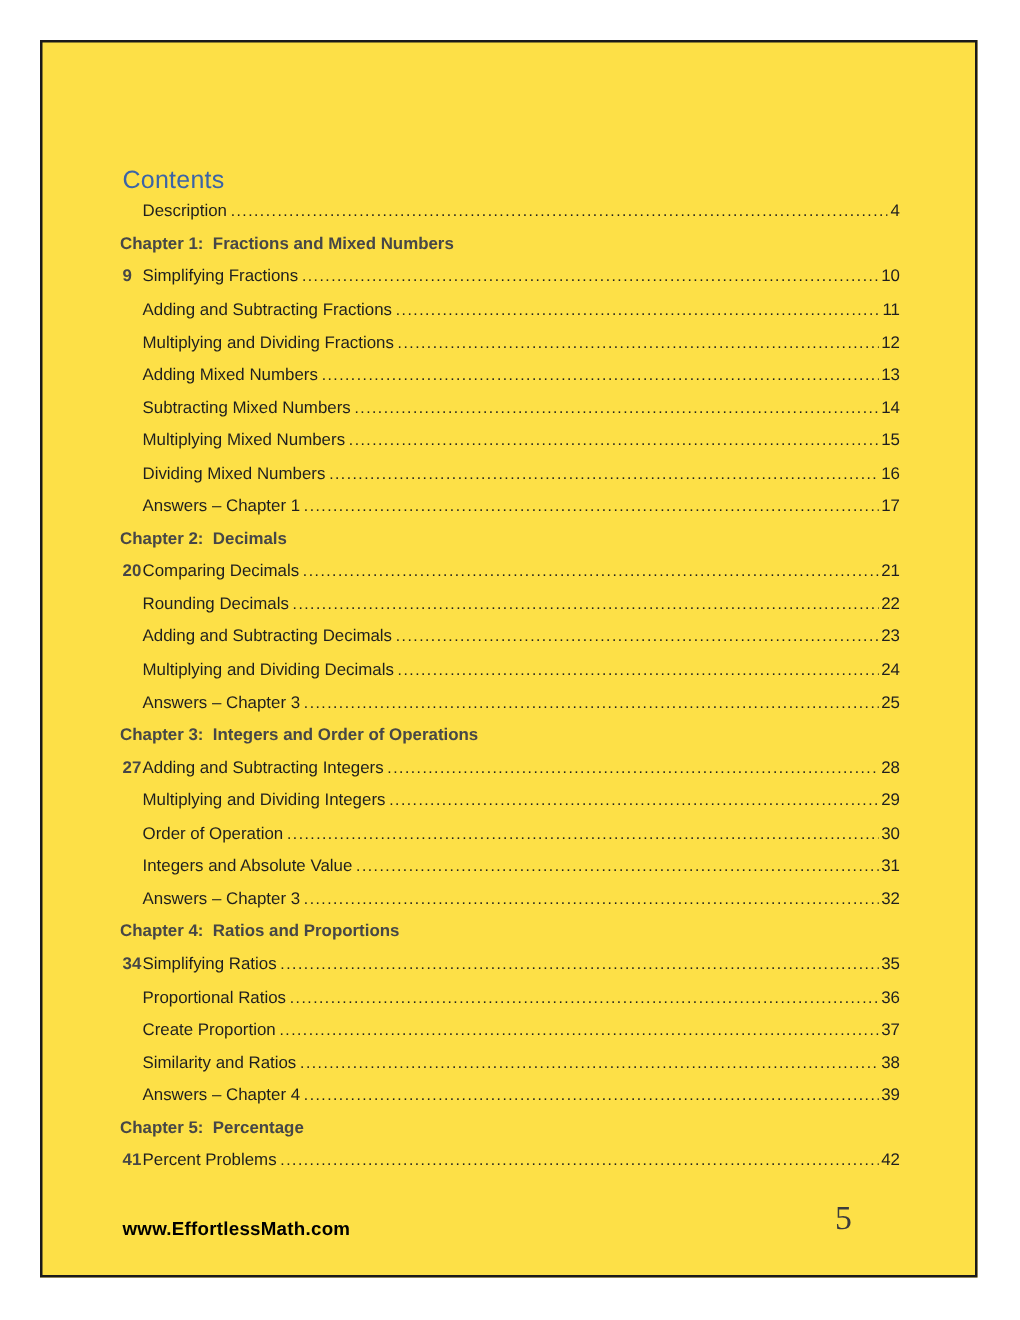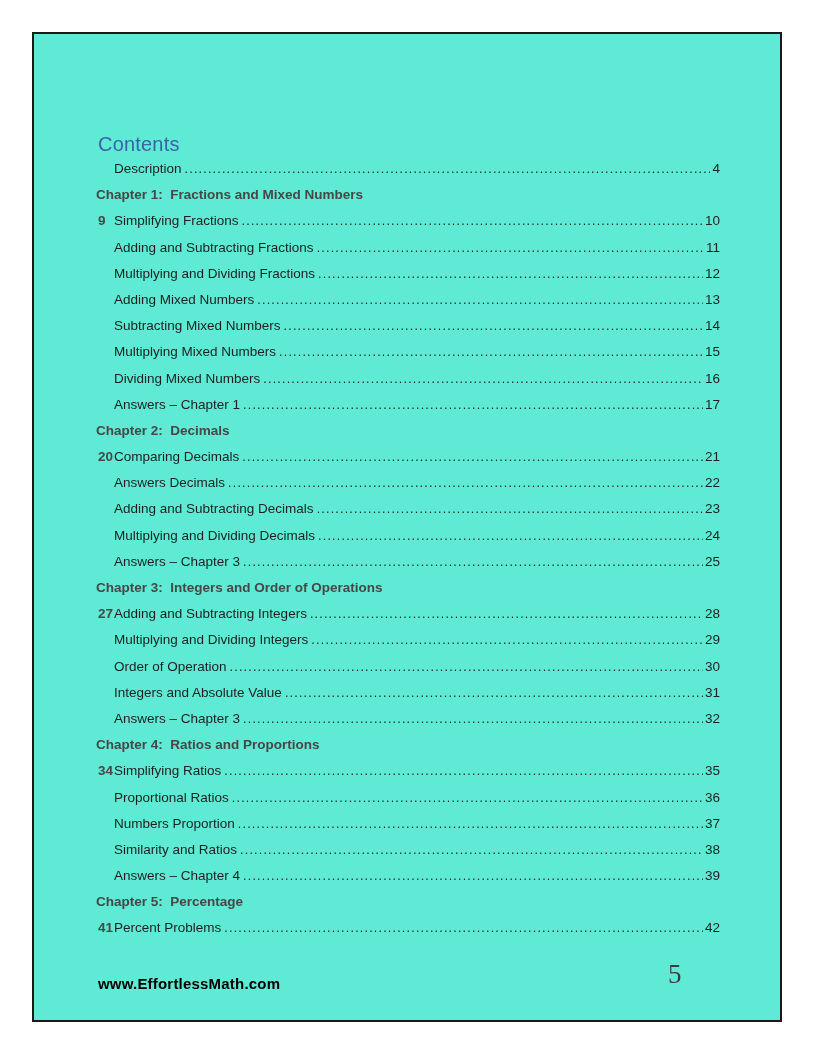--- a/index.html
+++ b/index.html
@@ -3,21 +3,21 @@
 <meta charset="utf-8">
 <style>
   html,body{margin:0;padding:0;background:#ffffff;}
   body{
     width:816px;height:1056px;position:relative;overflow:hidden;
     font-family:"Liberation Sans",sans-serif;
     -webkit-font-smoothing:antialiased;
   }
   .page-frame{
     position:absolute;left:32px;top:32px;width:750px;height:990px;
-    border:2px solid #1a1a1a;box-sizing:border-box;background:#5eead4;
+    border:2px solid #1a1a1a;box-sizing:border-box;background:#fde047;
   }
   .toc-title{
     position:absolute;left:64px;top:98px;
     font-size:20px;line-height:24px;font-weight:400;
     letter-spacing:0.2px;
   }
   .toc-list{
     position:absolute;left:62px;top:122px;width:626px;
   }
   .toc-row{
@@ -111,21 +111,21 @@
         <span class="toc-label">Chapter 2:  Decimals</span>
         <span class="dots"></span>
         <span class="toc-page">20</span>
       </div>
       <div class="toc-row level-2">
         <span class="toc-label">Comparing Decimals</span>
         <span class="dots"></span>
         <span class="toc-page">21</span>
       </div>
       <div class="toc-row level-2">
-        <span class="toc-label">Answers Decimals</span>
+        <span class="toc-label">Rounding Decimals</span>
         <span class="dots"></span>
         <span class="toc-page">22</span>
       </div>
       <div class="toc-row level-2">
         <span class="toc-label">Adding and Subtracting Decimals</span>
         <span class="dots"></span>
         <span class="toc-page">23</span>
       </div>
       <div class="toc-row level-2">
         <span class="toc-label">Multiplying and Dividing Decimals</span>
@@ -176,21 +176,21 @@
         <span class="toc-label">Simplifying Ratios</span>
         <span class="dots"></span>
         <span class="toc-page">35</span>
       </div>
       <div class="toc-row level-2">
         <span class="toc-label">Proportional Ratios</span>
         <span class="dots"></span>
         <span class="toc-page">36</span>
       </div>
       <div class="toc-row level-2">
-        <span class="toc-label">Numbers Proportion</span>
+        <span class="toc-label">Create Proportion</span>
         <span class="dots"></span>
         <span class="toc-page">37</span>
       </div>
       <div class="toc-row level-2">
         <span class="toc-label">Similarity and Ratios</span>
         <span class="dots"></span>
         <span class="toc-page">38</span>
       </div>
       <div class="toc-row level-2">
         <span class="toc-label">Answers – Chapter 4</span>

